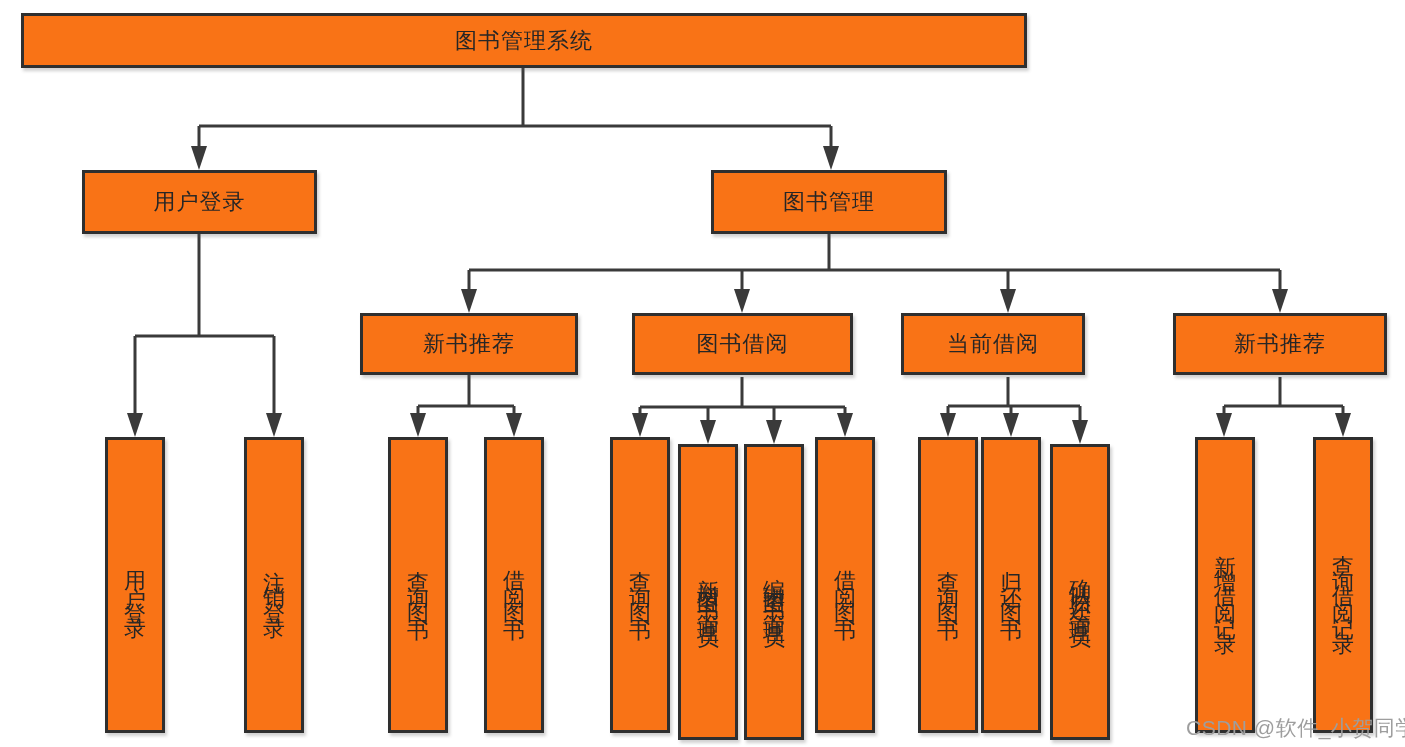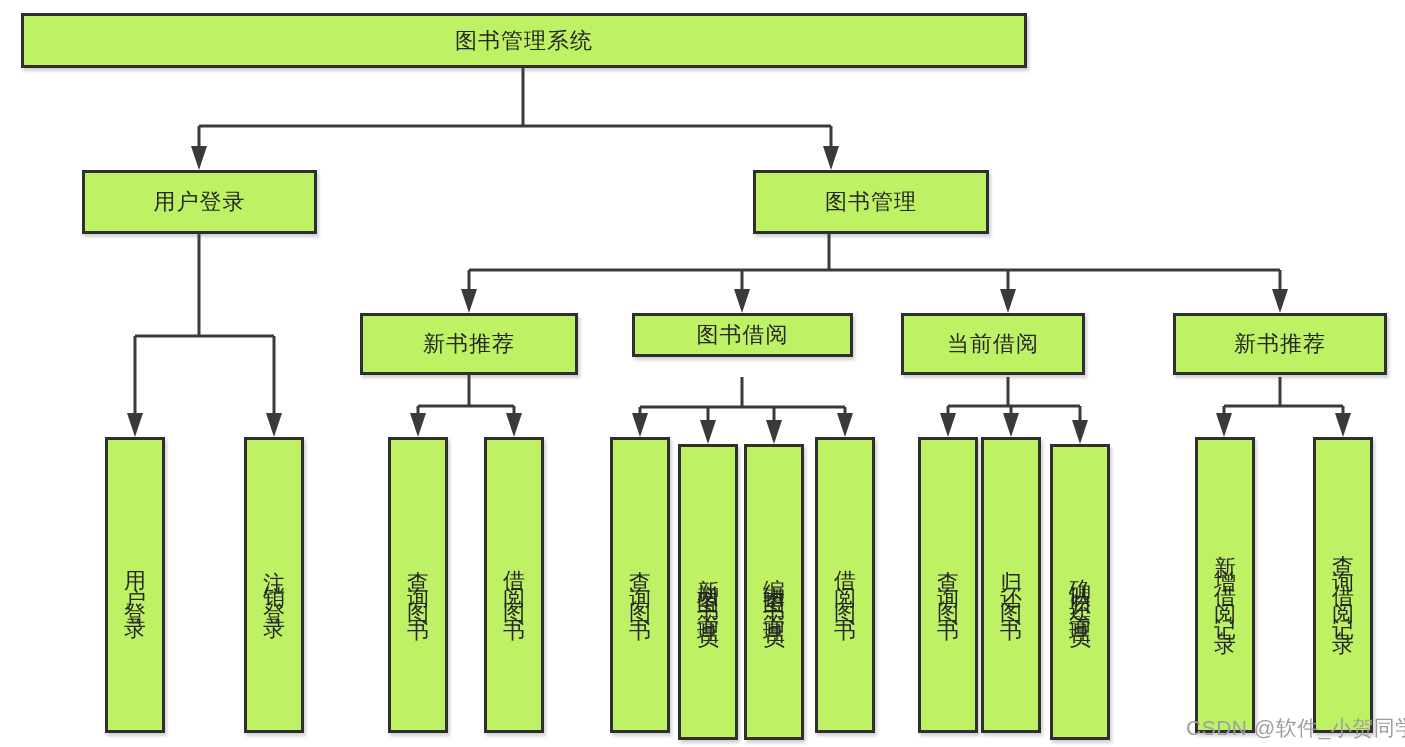--- a/index.html
+++ b/index.html
@@ -16,33 +16,33 @@
     width:1405px;height:747px;
     background:var(--background);
     overflow:hidden;
   }
   .connectors{position:absolute;left:0;top:0;z-index:1;}
   .connectors path{stroke:var(--line);stroke-width:3;fill:none;}
   .connectors polygon{fill:var(--line);stroke:none;}
   .node{
     position:absolute;
     box-sizing:border-box;
-    background:#bef264;
+    background:#f97316;
     border:3px solid var(--border);
     display:flex;align-items:center;justify-content:center;
     color:var(--text);
     z-index:2;
     box-shadow:2px 3px 3px rgba(90,90,90,0.28);
   }
   .h-node{font-size:22px;letter-spacing:1px;}
   .root{left:21px;top:13px;width:1006px;height:55px;}
   .l2a{left:82px;top:170px;width:235px;height:64px;}
-  .l2b{left:753px;top:170px;width:236px;height:64px;font-family:Liberation Mono, monospace;}
+  .l2b{left:711px;top:170px;width:236px;height:64px;font-family:Liberation Mono, monospace;}
   .l3a{left:360px;top:313px;width:218px;height:62px;}
-  .l3b{left:632px;top:313px;width:221px;height:44px;}
+  .l3b{left:632px;top:313px;width:221px;height:62px;}
   .l3c{left:901px;top:313px;width:184px;height:62px;}
   .l3d{left:1173px;top:313px;width:214px;height:62px;}
   .leaf{width:60px;top:437px;height:296px;}
   .leaf.low{top:444px;}
   .leaf > span{
     writing-mode:vertical-rl;
     text-orientation:mixed;
     font-size:22px;
     letter-spacing:16px;
     line-height:1;

